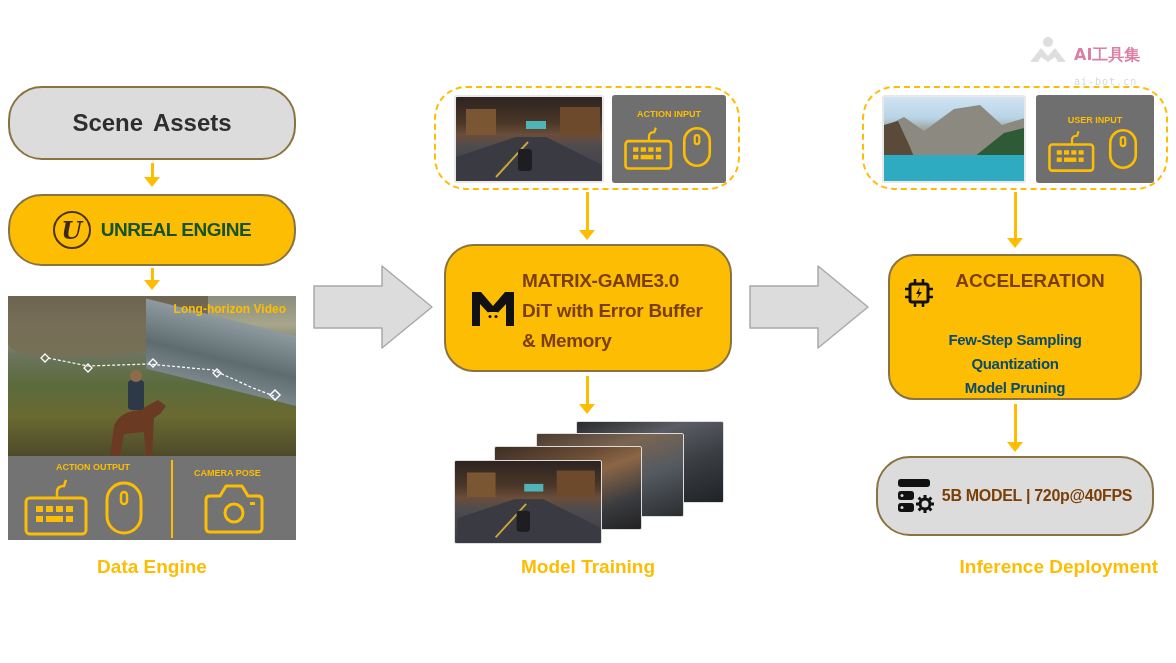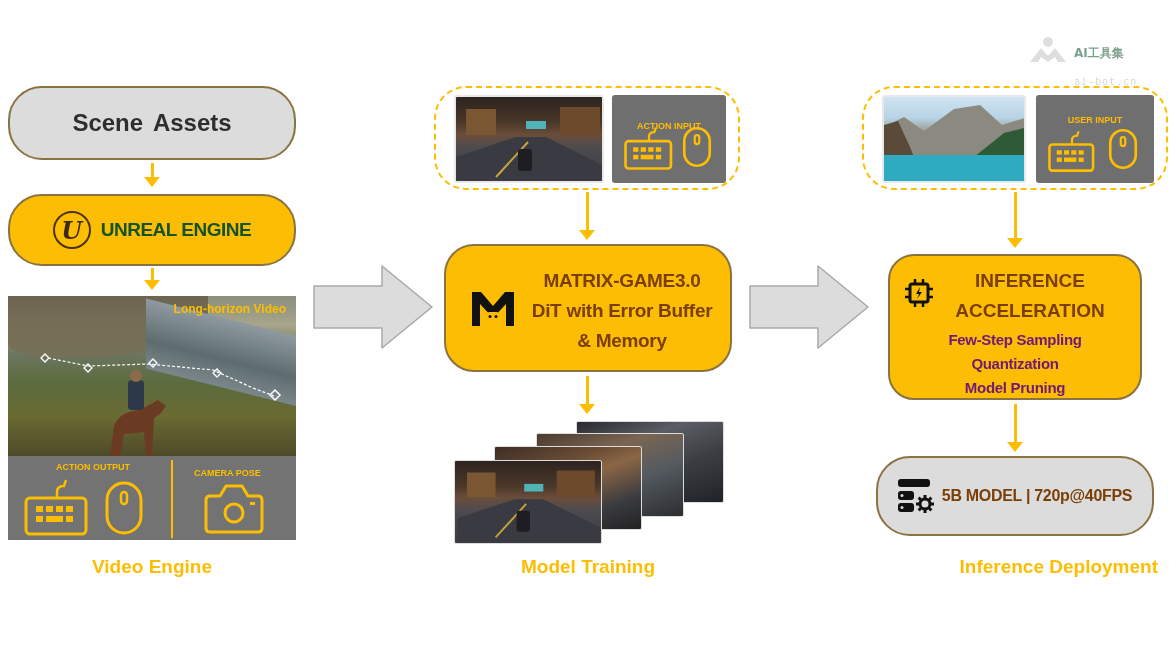--- a/index.html
+++ b/index.html
@@ -4,21 +4,21 @@
   <style>
     * { box-sizing: border-box; margin: 0; padding: 0; }
     html, body { width: 1176px; height: 663px; background: #ffffff; overflow: hidden; }
     body { position: relative; font-family: "Liberation Sans", sans-serif; }
     .abs { position: absolute; }
 
     
     .wm { left: 1028px; top: 32px; width: 140px; height: 34px; opacity: 0.55; }
     .wm .logo { position: absolute; left: 0; top: 4px; width: 40px; height: 28px; }
     .wm .site { position: absolute; left: 46px; top: 0; font-family: "DejaVu Sans Mono", monospace; font-size: 10px; color: #b8b8b8; letter-spacing: 1px; margin-top: 44px; }
-    .wm .brand { position: absolute; left: 46px; top: 13px; font-family: "DejaVu Sans", sans-serif; font-size: 12px; font-weight: bold; color: #14532d; }
+    .wm .brand { position: absolute; left: 46px; top: 13px; font-family: "DejaVu Sans", sans-serif; font-size: 16px; font-weight: bold; color: #be185d; }
 
     
     .pill { border: 2px solid #8a7340; border-radius: 34px; display: flex; align-items: center; justify-content: center; }
     .pill.gray { background: #dcdcdc; }
     .pill.gold { background: #fcbd02; }
 
     .scene { left: 8px; top: 86px; width: 288px; height: 74px; }
     .scene span { font-size: 24px; font-weight: bold; color: #2e2e2e; word-spacing: 4px; }
 
     .unreal { left: 8px; top: 194px; width: 288px; height: 72px; }
@@ -56,36 +56,36 @@
     .thumb { border: 2px solid #e8e8e8; border-radius: 3px; overflow: hidden; }
     .city { background: linear-gradient(180deg, #2d2320 0%, #4a3728 30%, #6a4d3b 45%, #4e4b4f 60%, #3c3c44 100%); }
     .gray-card { background: #6f6f6f; border-radius: 3px; }
     .gray-card .lbl { position: absolute; font-size: 9px; font-weight: bold; color: #fcbd02; width: 100%; text-align: center; }
 
     .mountain { background: linear-gradient(180deg, #cfe3f2 0%, #b8d3e6 25%, #9aa098 40%, #7c7d6c 55%, #3c6b4a 62%, #3fb3c4 66%, #27a1b6 85%, #1f8fa2 100%); }
 
     
     .matrix { left: 444px; top: 244px; width: 288px; height: 128px; border-radius: 30px; }
     .matrix .m-logo { position: absolute; left: 26px; top: 46px; width: 42px; height: 34px; }
-    .matrix .lines { position: absolute; left: 76px; top: 20px; width: 200px; text-align: center; }
+    .matrix .lines { position: absolute; left: 76px; top: 20px; width: 200px; }
     .matrix .lines div { font-size: 19px; font-weight: bold; color: #7a3e06; line-height: 30px; letter-spacing: -0.3px; }
 
     
     .frame { border: 1.5px solid #dcdcdc; border-radius: 2px; overflow: hidden; }
     .f1 { background: linear-gradient(160deg,#2a2a30 0%,#5a5d63 30%,#3b3e43 60%,#1f2226 100%); }
     .f2 { background: linear-gradient(160deg,#4b3a2e 0%,#7a6552 30%,#545a60 60%,#2b2d30 100%); }
     .f3 { background: linear-gradient(160deg,#3d2e25 0%,#6b4d36 30%,#8b6646 45%,#3a3b3f 75%,#222 100%); }
 
     
     .infer { left: 888px; top: 254px; width: 254px; height: 146px; border-radius: 26px; }
     .infer .chip { position: absolute; left: 14px; top: 22px; width: 30px; height: 30px; }
     .infer .title { position: absolute; left: 40px; top: 10px; width: 200px; text-align: center; }
     .infer .title div { font-size: 19px; font-weight: bold; color: #7a3e06; line-height: 30px; }
     .infer .items { position: absolute; left: 0; top: 72px; width: 100%; text-align: center; }
-    .infer .items div { font-size: 15px; font-weight: bold; color: #701a75; line-height: 24px; letter-spacing: -0.3px; }
+    .infer .items div { font-size: 15px; font-weight: bold; color: #0c4a6e; line-height: 24px; letter-spacing: -0.3px; }
 
     .deploy { left: 876px; top: 456px; width: 278px; height: 80px; border-radius: 34px; }
     .deploy .icon { width: 36px; height: 34px; margin-right: 8px; }
     .deploy .txt { font-size: 16px; font-weight: bold; color: #7a3e06; letter-spacing: -0.3px; }
   </style>
 </head>
 <body>
 
 <div class="abs wm">
   <svg class="logo" viewBox="0 0 40 28">
@@ -155,42 +155,42 @@
     <rect x="17" y="12" width="6" height="12" rx="3" fill="none" stroke="#fcbd02" stroke-width="2.5"></rect>
   </svg>
   <svg class="abs" style="left:196px; top:26px;" width="60" height="52" viewBox="0 0 60 52">
     <path d="M6 14 L16 14 L22 4 L38 4 L44 14 L54 14 Q58 14 58 18 L58 46 Q58 50 54 50 L6 50 Q2 50 2 46 L2 18 Q2 14 6 14 Z" fill="none" stroke="#fcbd02" stroke-width="3" stroke-linejoin="round"></path>
     <circle cx="30" cy="31" r="9" fill="none" stroke="#fcbd02" stroke-width="3"></circle>
     <rect x="46" y="20" width="5" height="3" fill="#fcbd02"></rect>
   </svg>
   <div class="div"></div>
 </div>
 
-<div class="abs caption" style="left:8px; top:556px; width:288px;">Video Engine</div>
+<div class="abs caption" style="left:8px; top:556px; width:288px;">Data Engine</div>
 
 <svg class="abs big-arrow" style="left:312px; top:264px;" viewBox="0 0 124 86">
   <path d="M2 22 L70 22 L70 2 L120 43 L70 84 L70 64 L2 64 Z" fill="#dcdcdc" stroke="#a9a9a9" stroke-width="1.5" stroke-linejoin="round"></path>
 </svg>
 <svg class="abs big-arrow" style="left:748px; top:264px;" viewBox="0 0 124 86">
   <path d="M2 22 L70 22 L70 2 L120 43 L70 84 L70 64 L2 64 Z" fill="#dcdcdc" stroke="#a9a9a9" stroke-width="1.5" stroke-linejoin="round"></path>
 </svg>
 
 <div class="abs dashed input-mid">
   <div class="abs thumb city" style="left:18px; top:7px; width:150px; height:88px;">
     <svg width="150" height="88" viewBox="0 0 150 88">
       <polygon points="0,60 60,40 90,40 150,70 150,88 0,88" fill="#3a3a42"></polygon>
       <line x1="40" y1="80" x2="72" y2="45" stroke="#c9a53a" stroke-width="2"></line>
       <rect x="62" y="52" width="14" height="22" rx="3" fill="#1d1d22"></rect>
       <rect x="10" y="12" width="30" height="26" fill="#7a5632"></rect>
       <rect x="104" y="10" width="40" height="28" fill="#6e4a2c"></rect>
       <rect x="70" y="24" width="20" height="8" fill="#4fb3b8"></rect>
     </svg>
   </div>
   <div class="abs gray-card" style="left:176px; top:7px; width:114px; height:88px;">
-    <div class="lbl" style="top:14px;margin-top:12px;">ACTION INPUT</div>
+    <div class="lbl" style="top:14px;">ACTION INPUT</div>
     <svg class="abs" style="left:12px; top:30px;" width="50" height="46" viewBox="0 0 66 58">
       <path d="M33 20 L33 14 Q33 8 40 8 L42 2" fill="none" stroke="#fcbd02" stroke-width="3"></path>
       <rect x="2" y="20" width="60" height="36" rx="4" fill="none" stroke="#fcbd02" stroke-width="3.5"></rect>
       <rect x="12" y="28" width="7" height="6" fill="#fcbd02"></rect>
         <rect x="22" y="28" width="7" height="6" fill="#fcbd02"></rect>
       <rect x="32" y="28" width="7" height="6" fill="#fcbd02"></rect>
         <rect x="42" y="28" width="7" height="6" fill="#fcbd02"></rect>
       <rect x="12" y="38" width="7" height="6" fill="#fcbd02"></rect>
         <rect x="22" y="38" width="17" height="6" fill="#fcbd02"></rect>
       <rect x="42" y="38" width="7" height="6" fill="#fcbd02"></rect>
@@ -285,21 +285,20 @@
       <line x1="11" y1="24" x2="11" y2="29"></line>
         <line x1="19" y1="24" x2="19" y2="29"></line>
       <line x1="1" y1="11" x2="6" y2="11"></line>
         <line x1="1" y1="19" x2="6" y2="19"></line>
       <line x1="24" y1="11" x2="29" y2="11"></line>
         <line x1="24" y1="19" x2="29" y2="19"></line>
     </g>
     <path d="M16 9 L12 16 L15 16 L13 21 L18 14 L15 14 Z" fill="#111"></path>
   </svg>
   <div class="title">
-    <div>INFERENCE</div>
     <div>ACCELERATION</div>
   </div>
   <div class="items">
     <div>Few-Step Sampling</div>
     <div>Quantization</div>
     <div>Model Pruning</div>
   </div>
 </div>
 
 <div class="abs arrow-down" style="left:1008px; top:404px;">

